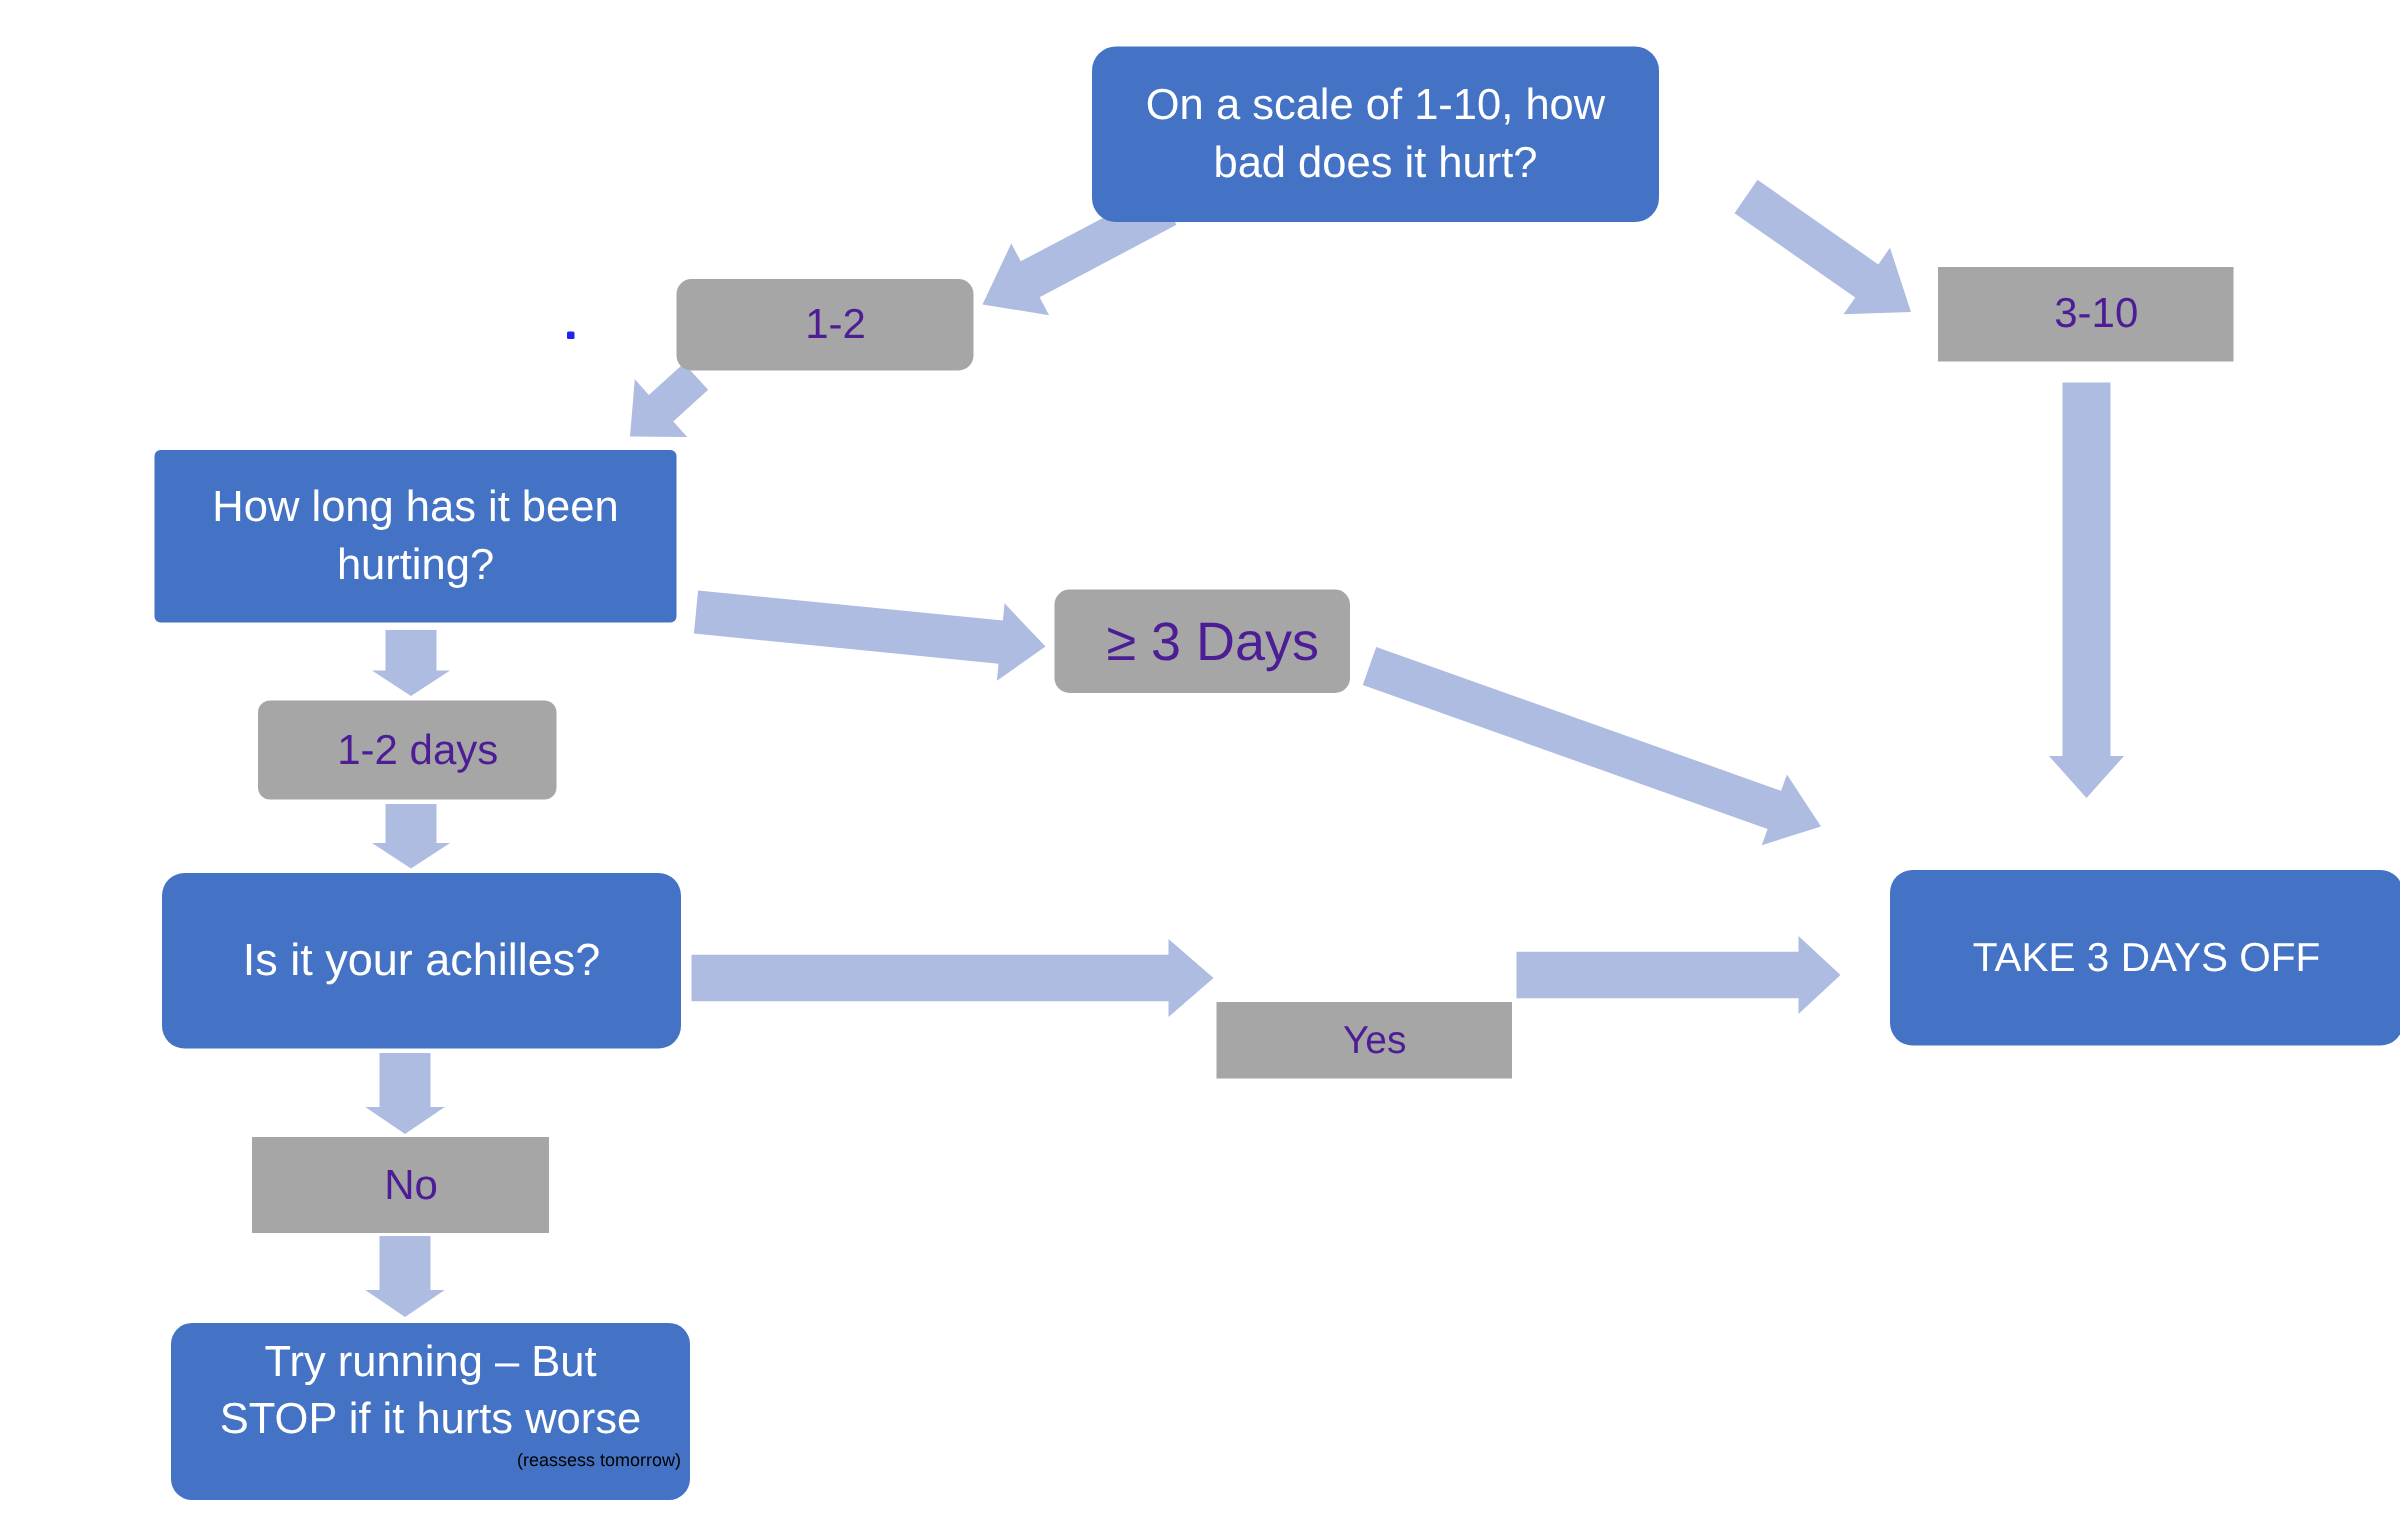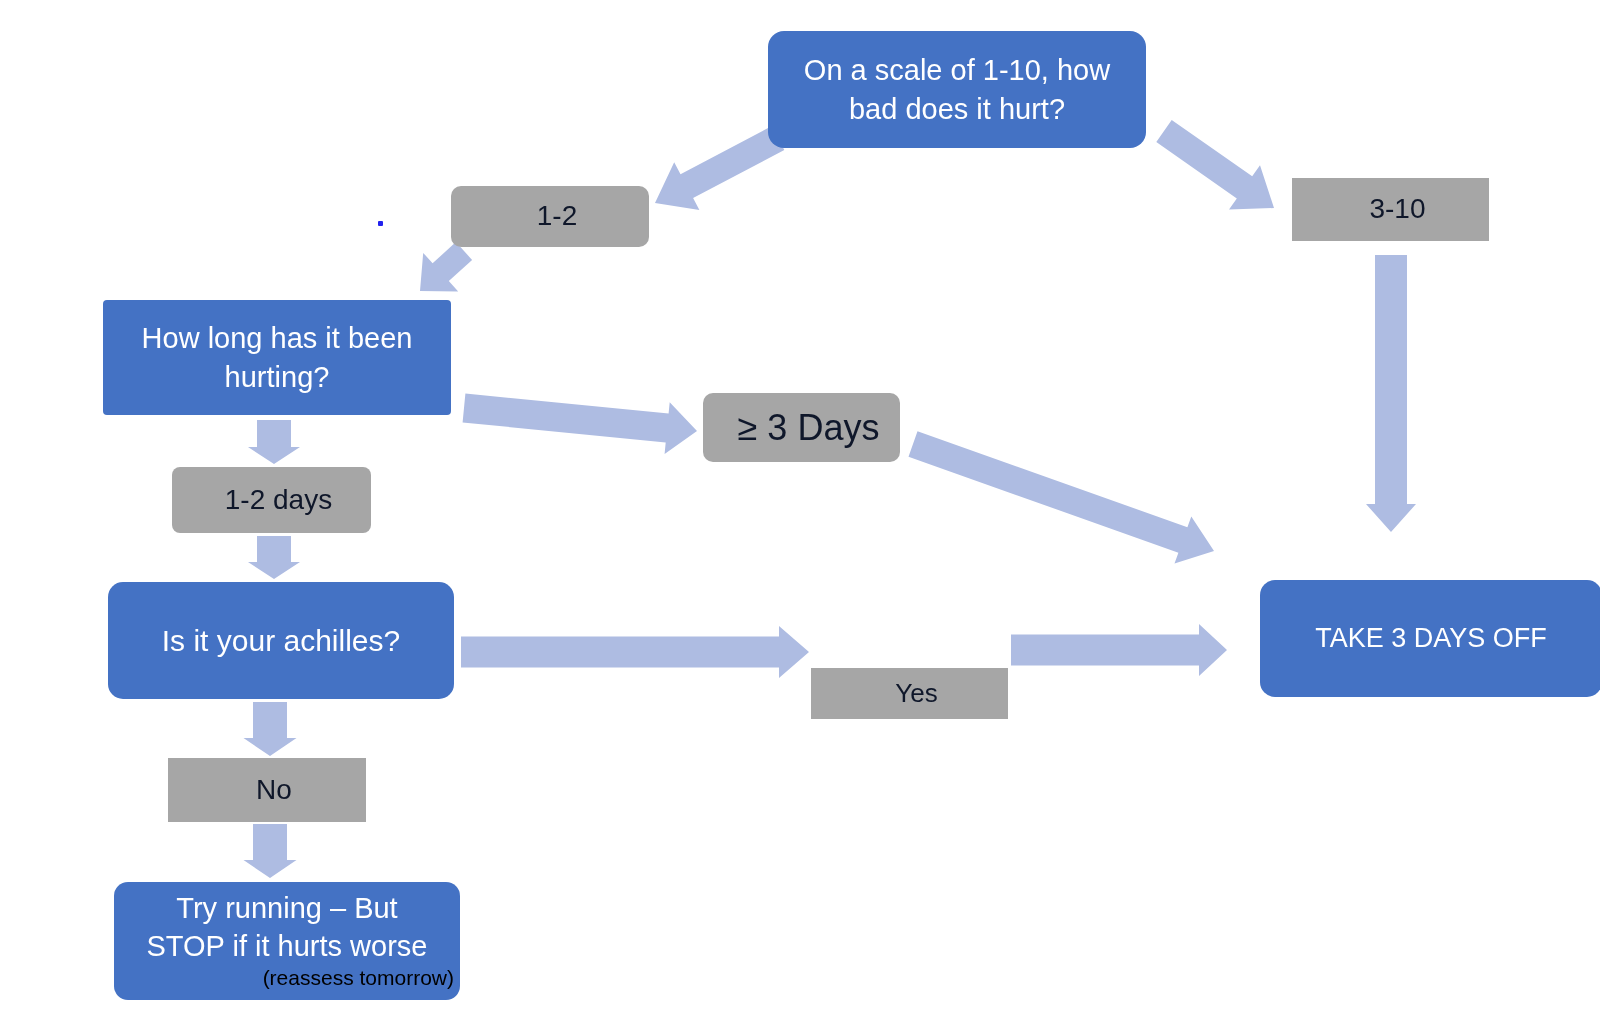--- a/index.html
+++ b/index.html
@@ -26,29 +26,29 @@
     display: flex;
     align-items: center;
     justify-content: center;
     text-align: center;
     box-sizing: border-box;
     white-space: pre-line;
     line-height: 1.32;
     padding: 0 10px;
   }
   .node.blue  { color: #ffffff; }
-  .node.gray  { color: #0f172a; padding-left: 24px; }
+  .node.gray  { color: #4c1d95; padding-left: 24px; }
   .node.valign-top { align-items: flex-start; padding-top: 7px; }
   .reassess-note {
     position: absolute;
     left: 240px;
     top: 966px;
     width: 214px;
     text-align: right;
-    font-size: 21px;
+    font-size: 12px;
     color: #000000;
     white-space: nowrap;
   }
   .stray-dot {
     position: absolute;
     left: 378px;
     top: 221px;
     width: 5px;
     height: 5px;
     background: #2222ee;
@@ -67,21 +67,21 @@
       <polygon points="462.6,422.4 665.7,442.5 664.6,453.9 697.0,431.0 669.7,402.2 668.6,413.6 465.4,393.6" fill="#AEBCE2"></polygon>
       <polygon points="908.5,456.7 1178.4,552.7 1174.5,563.5 1214.0,551.0 1191.3,516.4 1187.4,527.2 917.5,431.3" fill="#AEBCE2"></polygon>
       <polygon points="1375.0,255.0 1375.0,504.0 1366.0,504.0 1391.0,532.0 1416.0,504.0 1407.0,504.0 1407.0,255.0" fill="#AEBCE2"></polygon>
       <polygon points="257.0,536.0 257.0,562.0 248.0,562.0 274.0,579.0 300.0,562.0 291.0,562.0 291.0,536.0" fill="#AEBCE2"></polygon>
       <polygon points="461.0,667.5 779.0,667.5 779.0,678.0 809.0,652.0 779.0,626.0 779.0,636.5 461.0,636.5" fill="#AEBCE2"></polygon>
       <polygon points="1011.0,665.5 1199.0,665.5 1199.0,676.0 1227.0,650.0 1199.0,624.0 1199.0,634.5 1011.0,634.5" fill="#AEBCE2"></polygon>
       <polygon points="253.0,702.0 253.0,738.0 243.5,738.0 270.0,756.0 296.5,738.0 287.0,738.0 287.0,702.0" fill="#AEBCE2"></polygon>
       <polygon points="253.0,824.0 253.0,860.0 243.5,860.0 270.0,878.0 296.5,860.0 287.0,860.0 287.0,824.0" fill="#AEBCE2"></polygon>
     </svg>
   <div>
-      <div class="node blue" style="left: 768px; top: 31px; width: 378px; height: 117px; border-radius: 16px; font-size: 29px; background: rgb(68, 114, 196);"><span>On a scale of 1-10, how
+      <div class="node blue" style="left: 728px; top: 31px; width: 378px; height: 117px; border-radius: 16px; font-size: 29px; background: rgb(68, 114, 196);"><span>On a scale of 1-10, how
 bad does it hurt?</span></div>
       <div class="node gray" style="left: 451px; top: 186px; width: 198px; height: 61px; border-radius: 10px; font-size: 28px; background: rgb(166, 166, 166);"><span>1-2</span></div>
       <div class="node gray" style="left: 1292px; top: 178px; width: 197px; height: 63px; border-radius: 0px; font-size: 28px; background: rgb(166, 166, 166);"><span>3-10</span></div>
       <div class="node blue" style="left: 103px; top: 300px; width: 348px; height: 115px; border-radius: 4px; font-size: 29px; background: rgb(68, 114, 196);"><span>How long has it been
 hurting?</span></div>
       <div class="node gray" style="left: 703px; top: 393px; width: 197px; height: 69px; border-radius: 10px; font-size: 36px; background: rgb(166, 166, 166);"><span>≥ 3 Days</span></div>
       <div class="node gray" style="left: 172px; top: 467px; width: 199px; height: 66px; border-radius: 8px; font-size: 28px; background: rgb(166, 166, 166); text-align: center;"><span>1-2 days</span></div>
       <div class="node blue" style="left: 108px; top: 582px; width: 346px; height: 117px; border-radius: 15px; font-size: 30px; background: rgb(68, 114, 196);"><span>Is it your achilles?</span></div>
       <div class="node gray" style="left: 811px; top: 624px; width: 197px; height: 51px; border-radius: 0px; font-size: 26px; background: rgb(166, 166, 166); margin-top: 44px;"><span>Yes</span></div>
       <div class="node blue" style="left: 1240px; top: 580px; width: 342px; height: 117px; border-radius: 15px; font-size: 27px; background: rgb(68, 114, 196); margin-left: 20px;"><span>TAKE 3 DAYS OFF</span></div>

